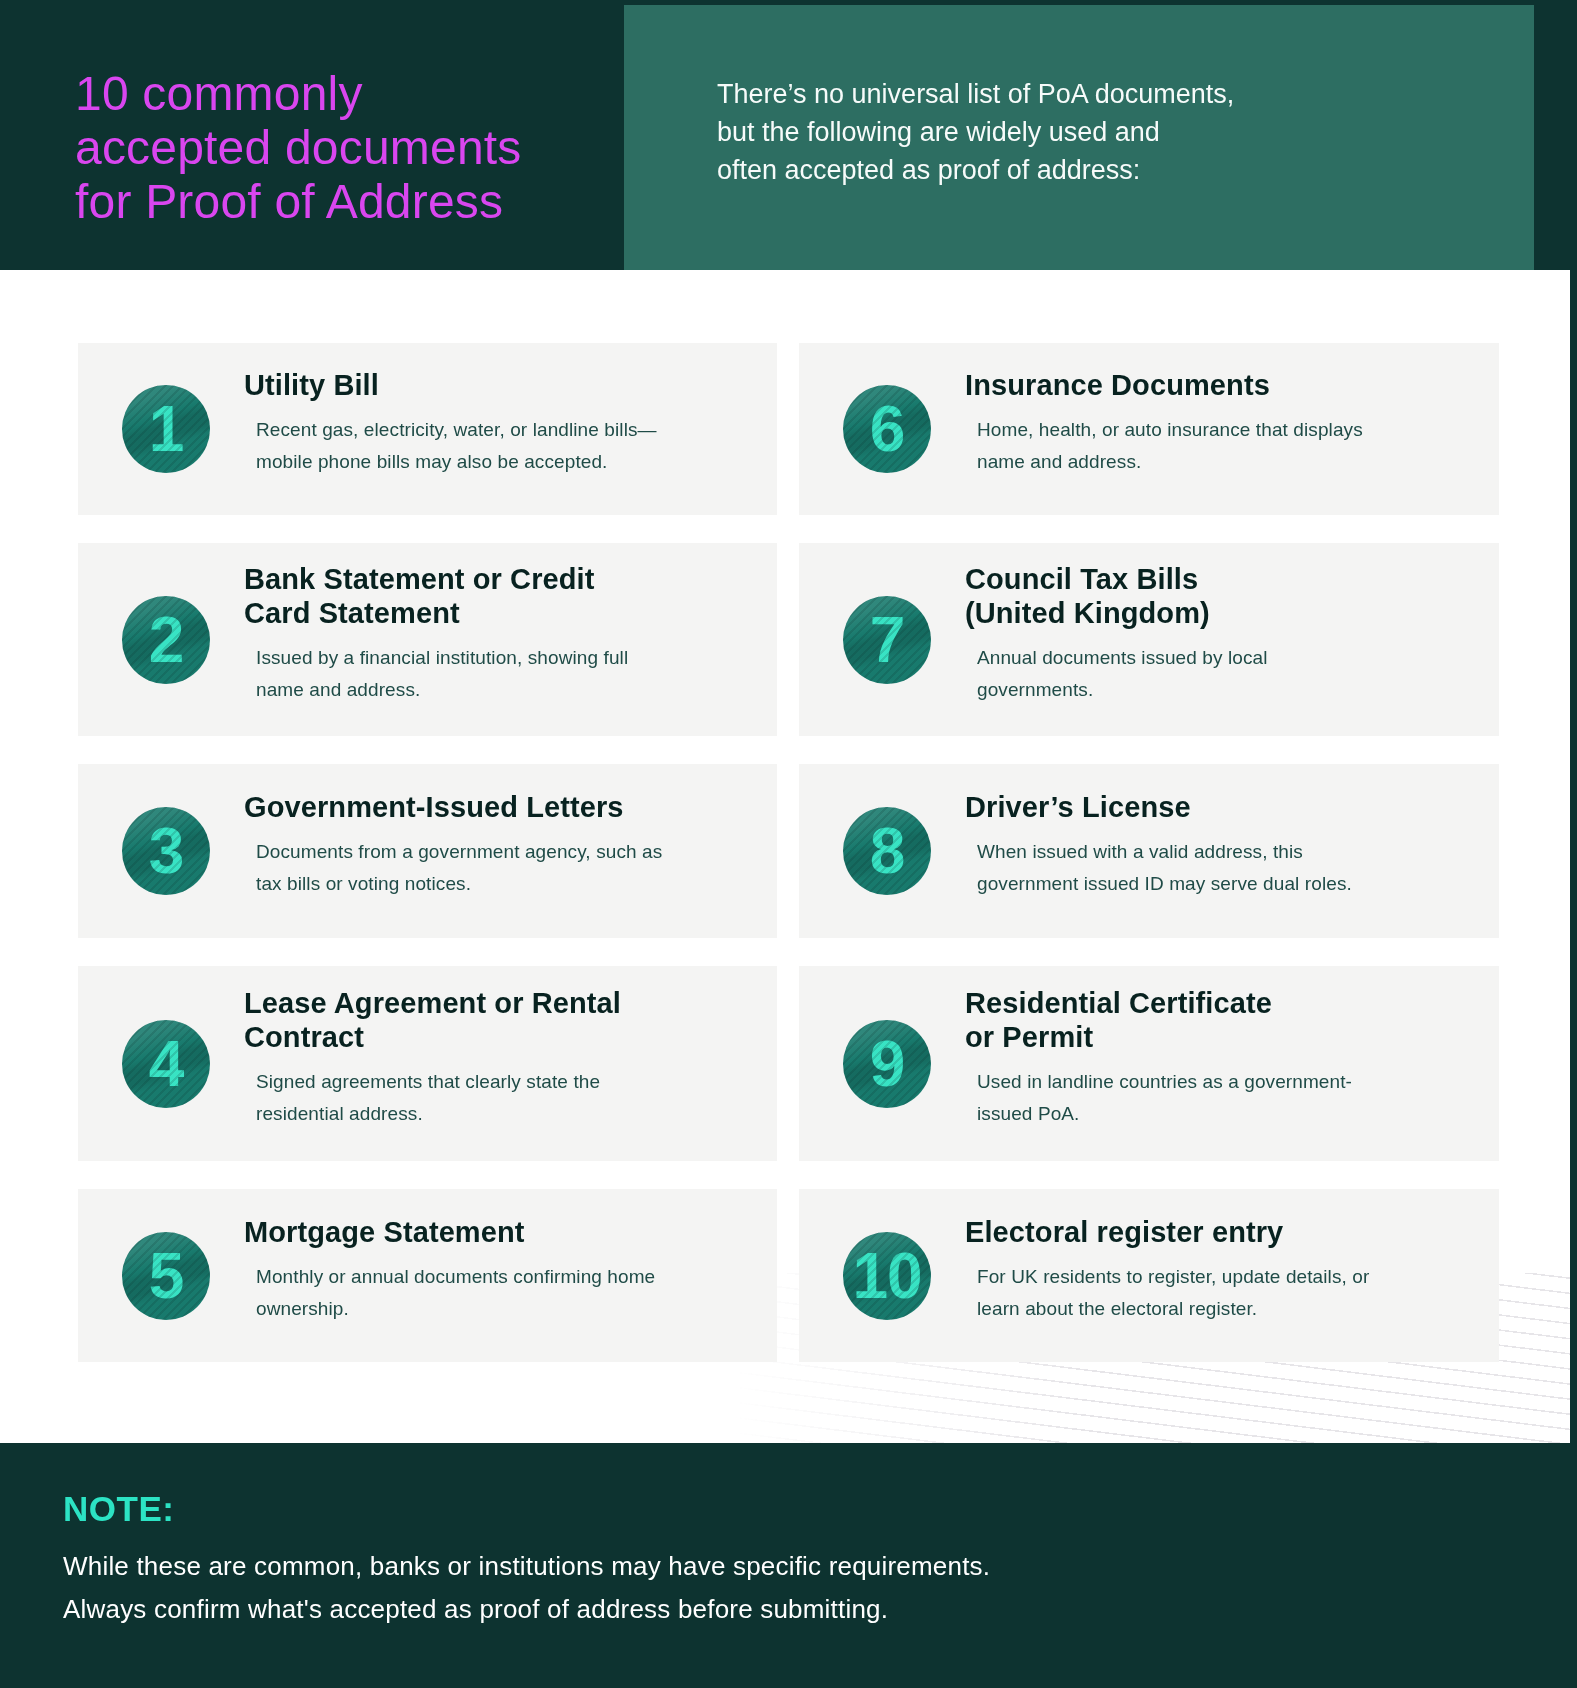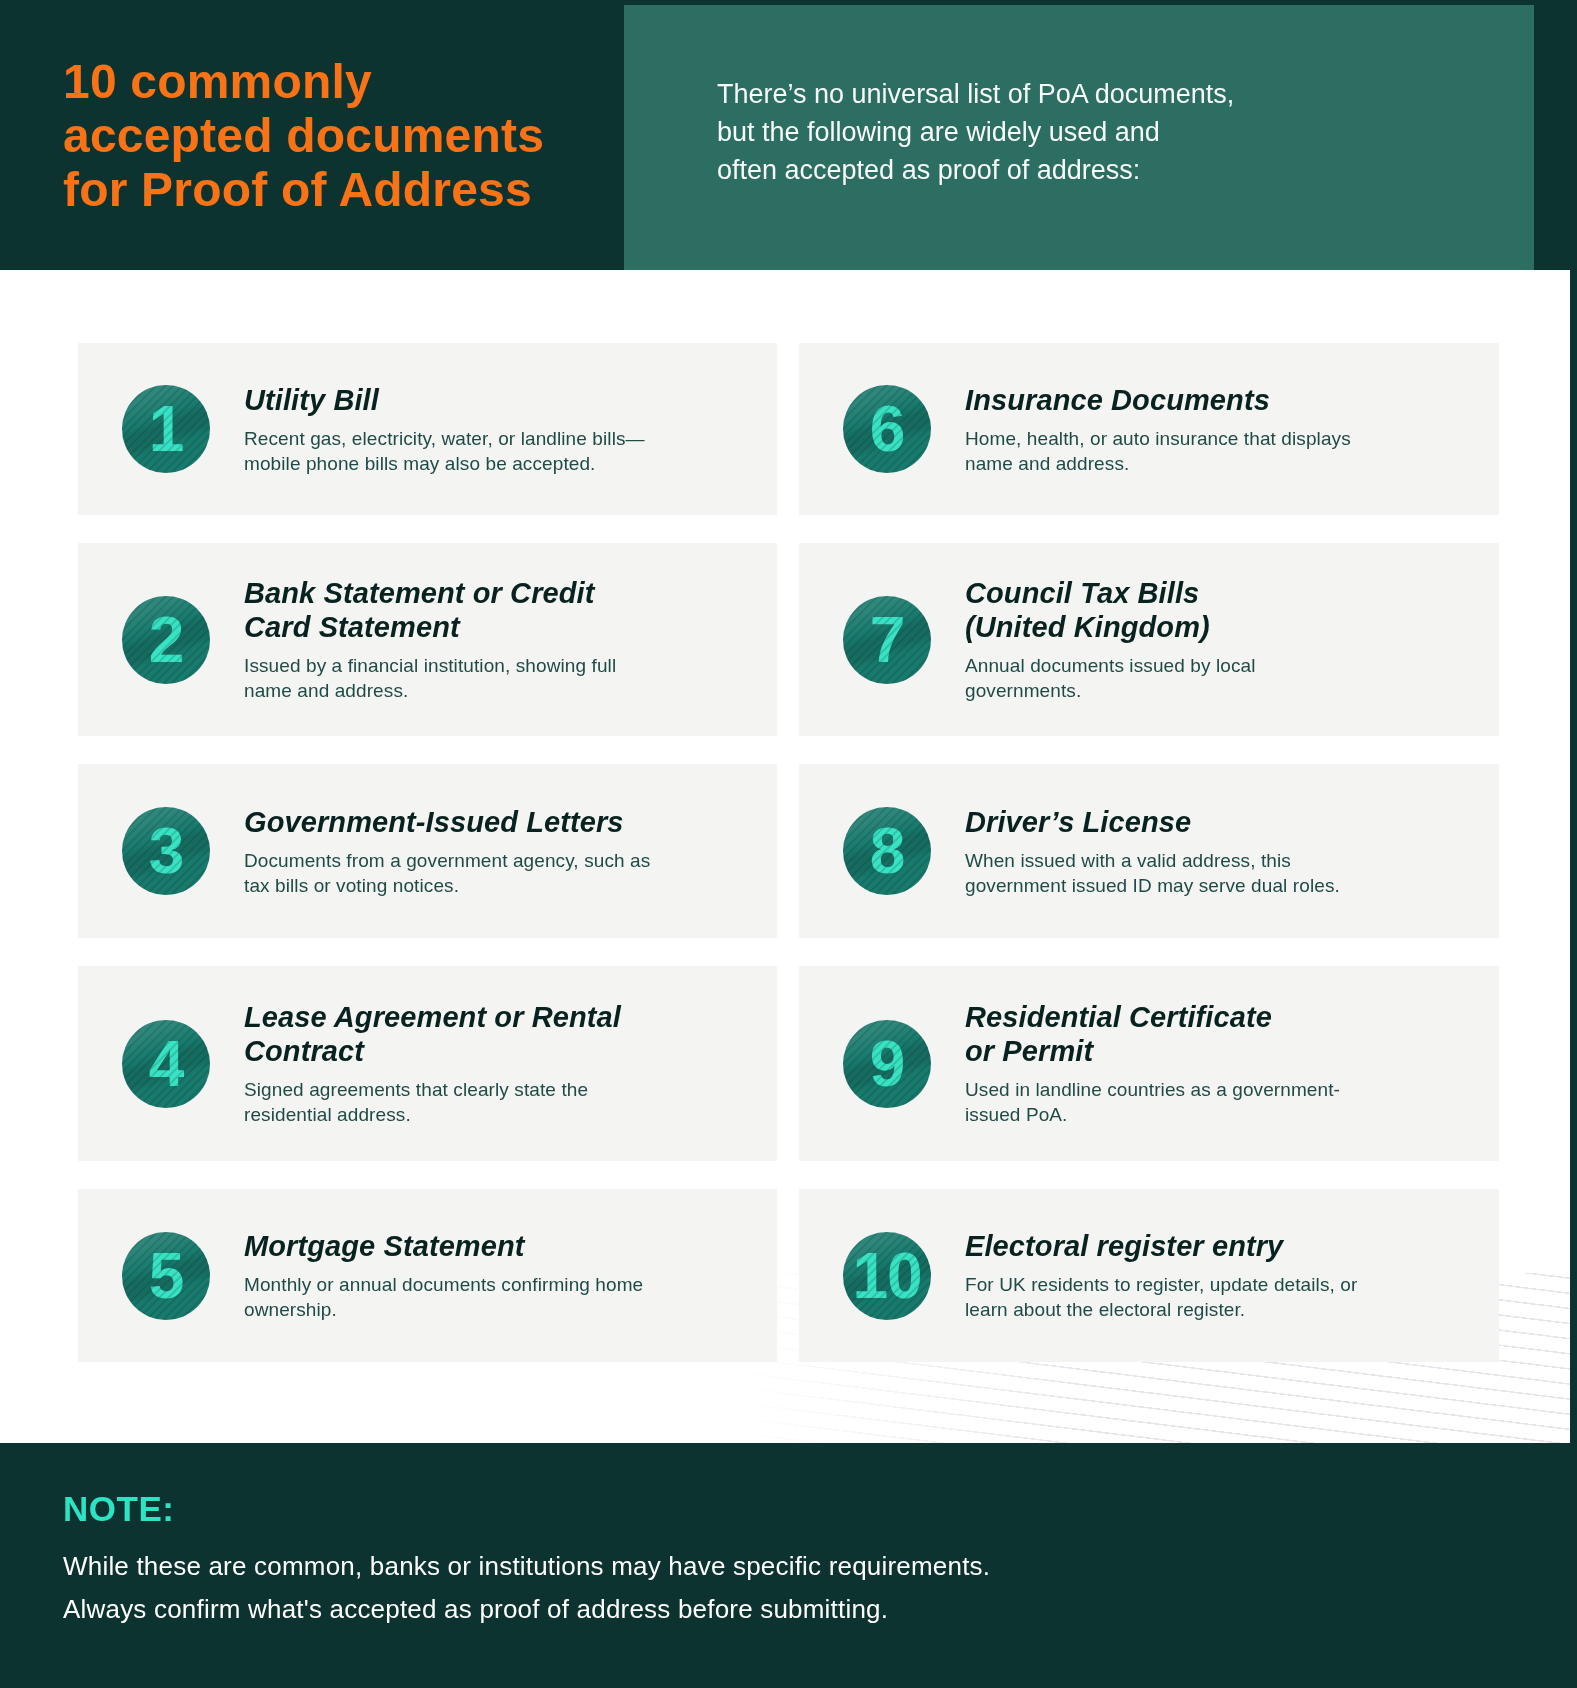--- a/index.html
+++ b/index.html
@@ -10,22 +10,22 @@
     position:relative;overflow:hidden;
     -webkit-font-smoothing:antialiased;
   }
   .page{position:relative;width:1577px;height:1688px;}
 
   
   .hdr{
     position:relative;height:270px;background:#0d3330;
   }
   .hdr-title{
-    position:absolute;left:63px;top:55px;margin:0;
-    color:#f97316;font-size:48px;line-height:54px;font-weight:700;
+    position:absolute;left:63px;top:55px;margin:12px;
+    color:#d946ef;font-size:48px;line-height:54px;font-weight:400;
     letter-spacing:.2px;white-space:pre-line;
   }
   .hdr-panel{
     position:absolute;left:624px;top:5px;width:910px;height:265px;
     background:#2d6e62;
   }
   .hdr-sub{
     position:absolute;left:93px;top:70px;margin:0;
     color:#f7fbfa;font-size:27px;line-height:38px;font-weight:400;
     white-space:pre-line;
@@ -74,24 +74,24 @@
       rgba(10,44,40,.16) 0 2px, transparent 2px 6px);
     pointer-events:none;
   }
   .num{
     color:#38e3c4;font-size:64px;font-weight:700;line-height:1;
     letter-spacing:-1px;
   }
   .txt{min-width:0;}
   .card-title{
     margin:0 0 9px 0;color:#082220;font-size:29px;line-height:34px;
-    font-weight:700;white-space:pre-line;letter-spacing:.1px;font-style:italic;
+    font-weight:700;white-space:pre-line;letter-spacing:.1px;
   }
   .card-desc{
-    margin:0;color:#1f4b47;font-size:19px;line-height:25px;
+    margin:12px;color:#1f4b47;font-size:19px;line-height:32px;
     font-weight:400;white-space:pre-line;letter-spacing:.1px;
   }
 
   
   .ftr{
     position:absolute;left:0;bottom:0;width:1577px;height:245px;
     background:#0d3330;
   }
   .note-label{
     position:absolute;left:63px;top:46px;

